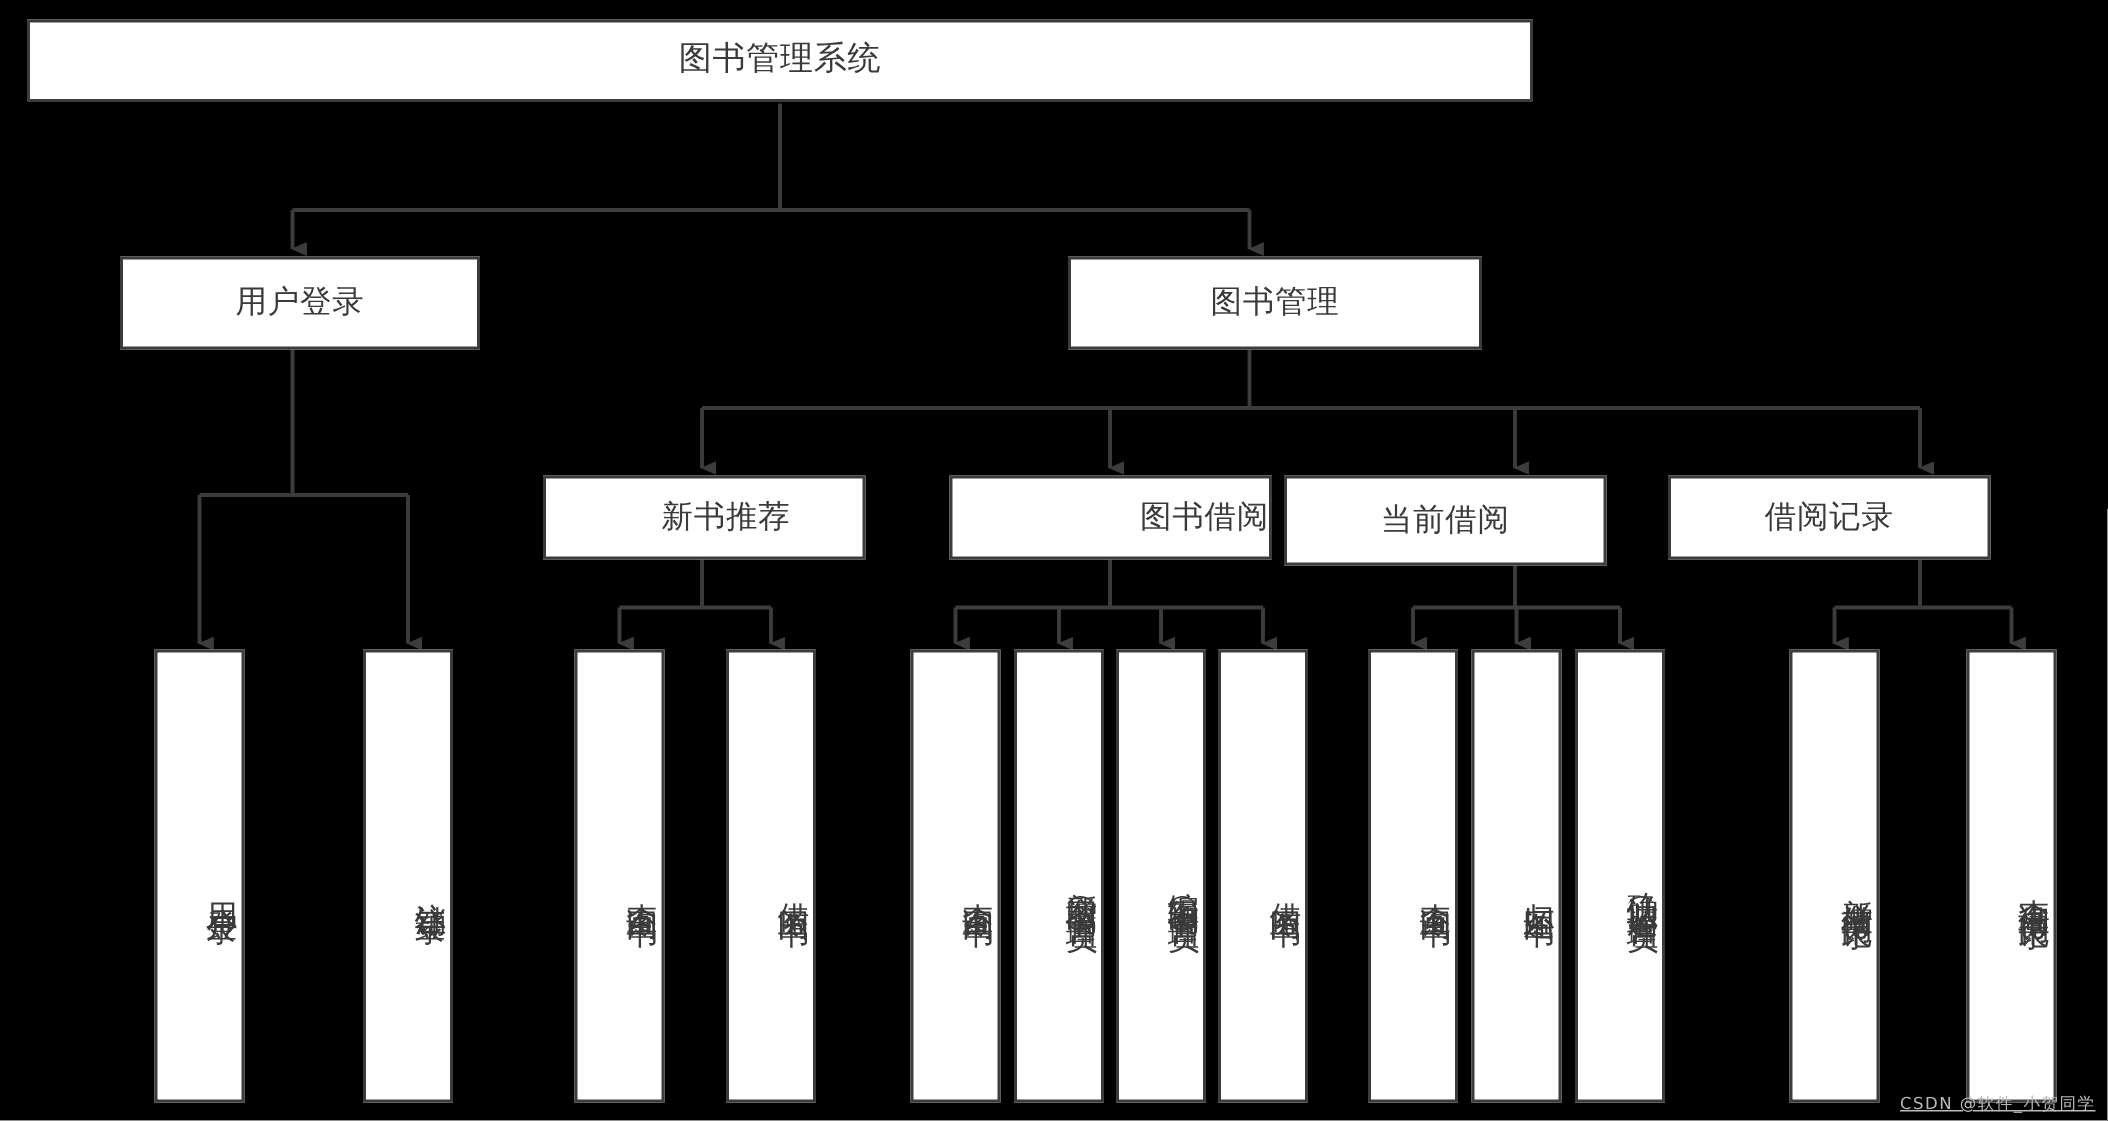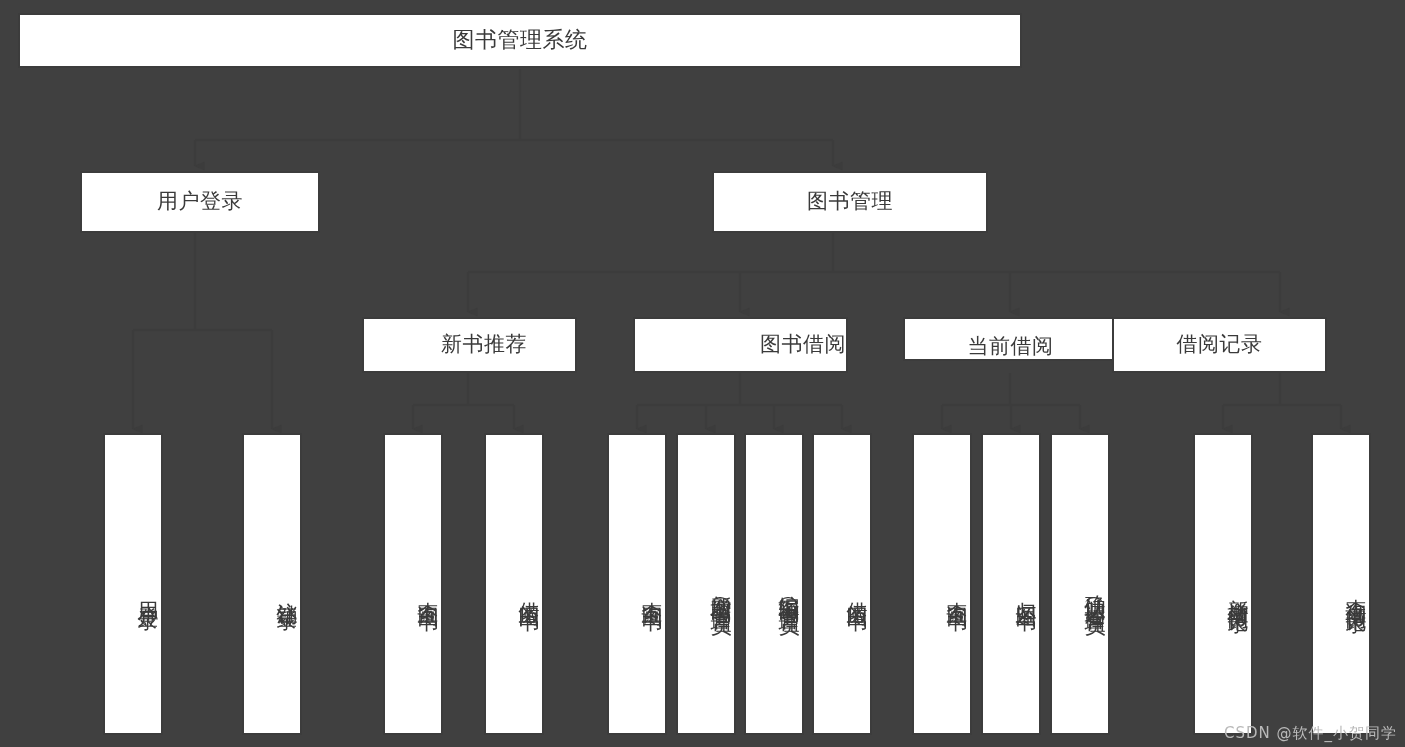--- a/index.html
+++ b/index.html
@@ -8,21 +8,21 @@
     padding: 0;
     background: #ffffff;
   }
   body {
     font-family: "DejaVu Sans", "Liberation Sans", sans-serif;
   }
   #diagram-root {
     position: relative;
     width: 1405px;
     height: 747px;
-    background: #404040;
+    background: #000000;
     overflow: hidden;
   }
   #edges-layer {
     position: absolute;
     left: 0;
     top: 0;
     width: 1405px;
     height: 747px;
     pointer-events: none;
   }
@@ -57,25 +57,26 @@
   .leaf-label {
     writing-mode: vertical-rl;
     text-orientation: upright;
     display: block;
     white-space: nowrap;
   }
   #watermark {
     position: absolute;
     right: 8px;
     bottom: 4px;
-    font-size: 15px;
+    font-size: 11px;
     color: #b9b9b9;
     letter-spacing: 1px;
     white-space: nowrap;
     font-family: "DejaVu Sans", "Liberation Sans", sans-serif;
+    text-decoration: underline;
   }
 </style>
 </head>
 <body>
 
 <div id="diagram-root">
 
   <svg id="edges-layer" viewBox="0 0 1405 747" width="1405" height="747">
     <defs>
       <marker id="arrowhead" markerWidth="10" markerHeight="11" refX="4.6" refY="9.6" orient="auto" markerUnits="userSpaceOnUse">
@@ -137,21 +138,21 @@
   <div class="node horiz" style="left:712px; top:171px; width:276px; height:62px;">
     <span>图书管理</span>
   </div>
 
   <div class="node horiz" style="left:362px; top:317px; width:215px; height:56px;padding-left:29px;">
     <span>新书推荐</span>
   </div>
   <div class="node horiz" style="left:633px; top:317px; width:215px; height:56px;justify-content:flex-end;">
     <span>图书借阅</span>
   </div>
-  <div class="node horiz" style="left:903px; top:317px; width:215px; height:44px;align-items:flex-end;">
+  <div class="node horiz" style="left:856px; top:317px; width:215px; height:60px;">
     <span>当前借阅</span>
   </div>
   <div class="node horiz" style="left:1112px; top:317px; width:215px; height:56px;">
     <span>借阅记录</span>
   </div>
 
   <div class="node leaf" style="left:103px; top:433px; width:60px; height:302px;">
     <span class="leaf-label">用户登录</span>
   </div>
   <div class="node leaf" style="left:242px; top:433px; width:60px; height:302px;">

